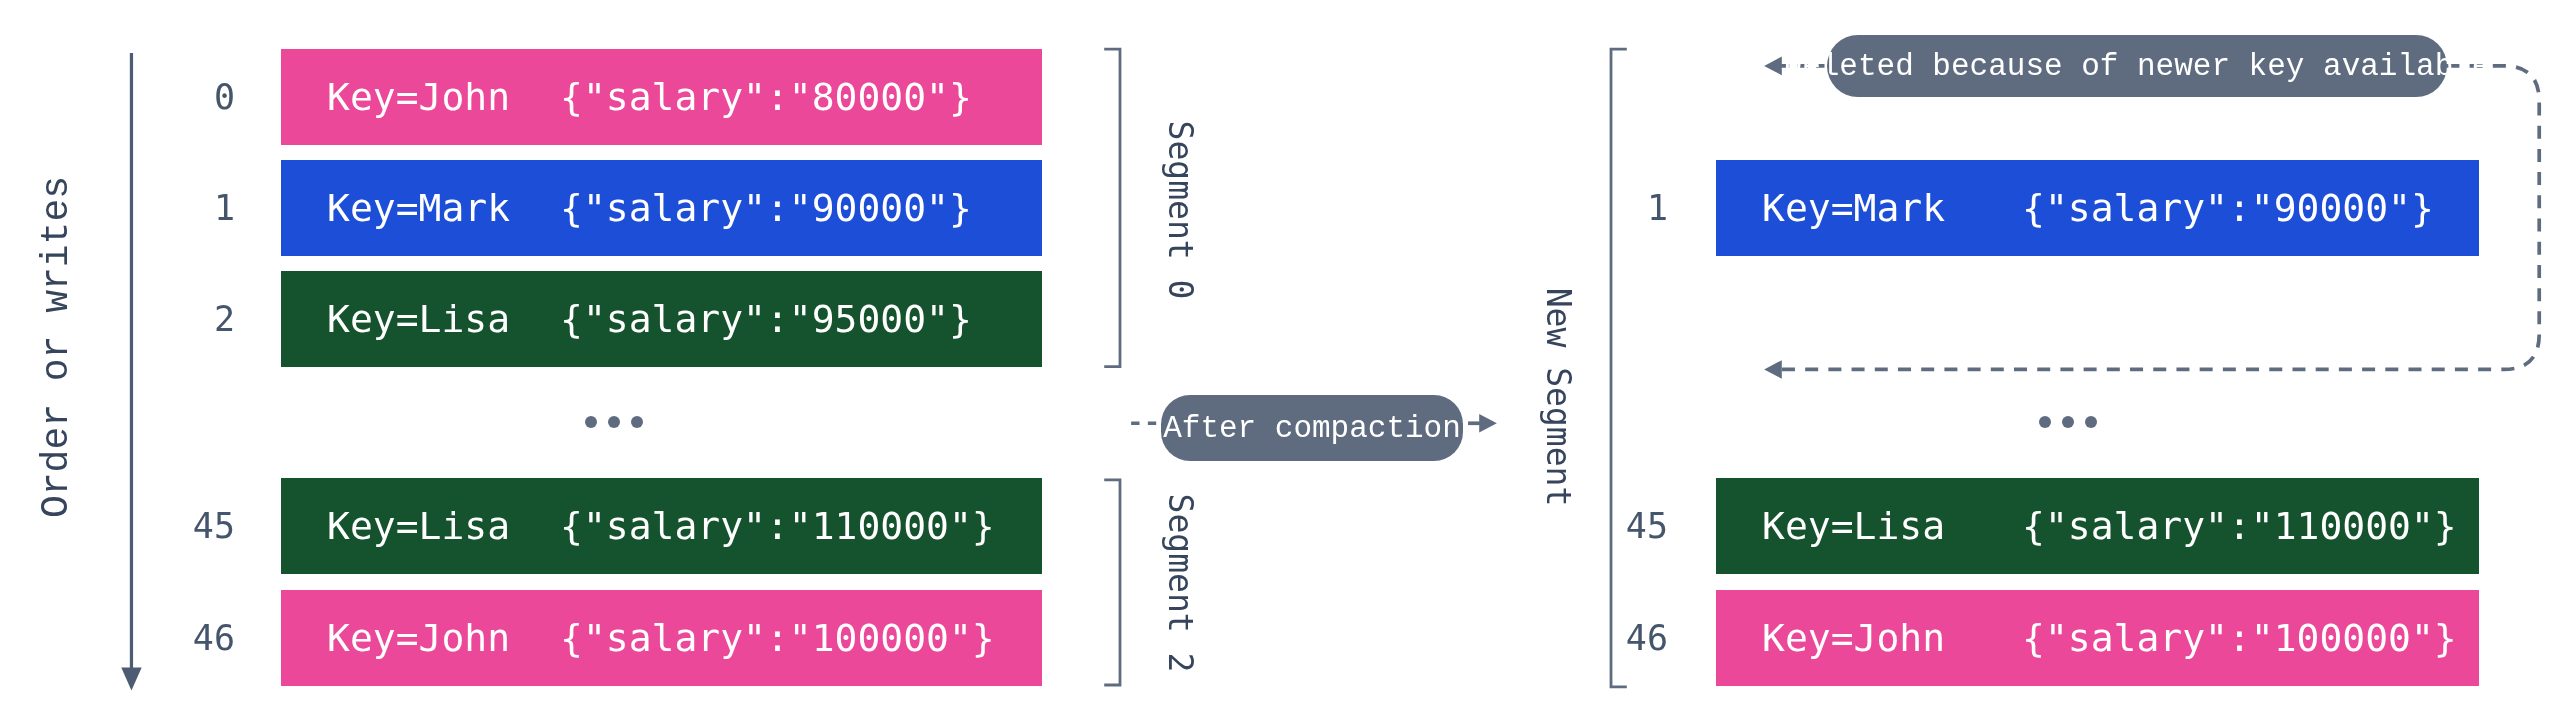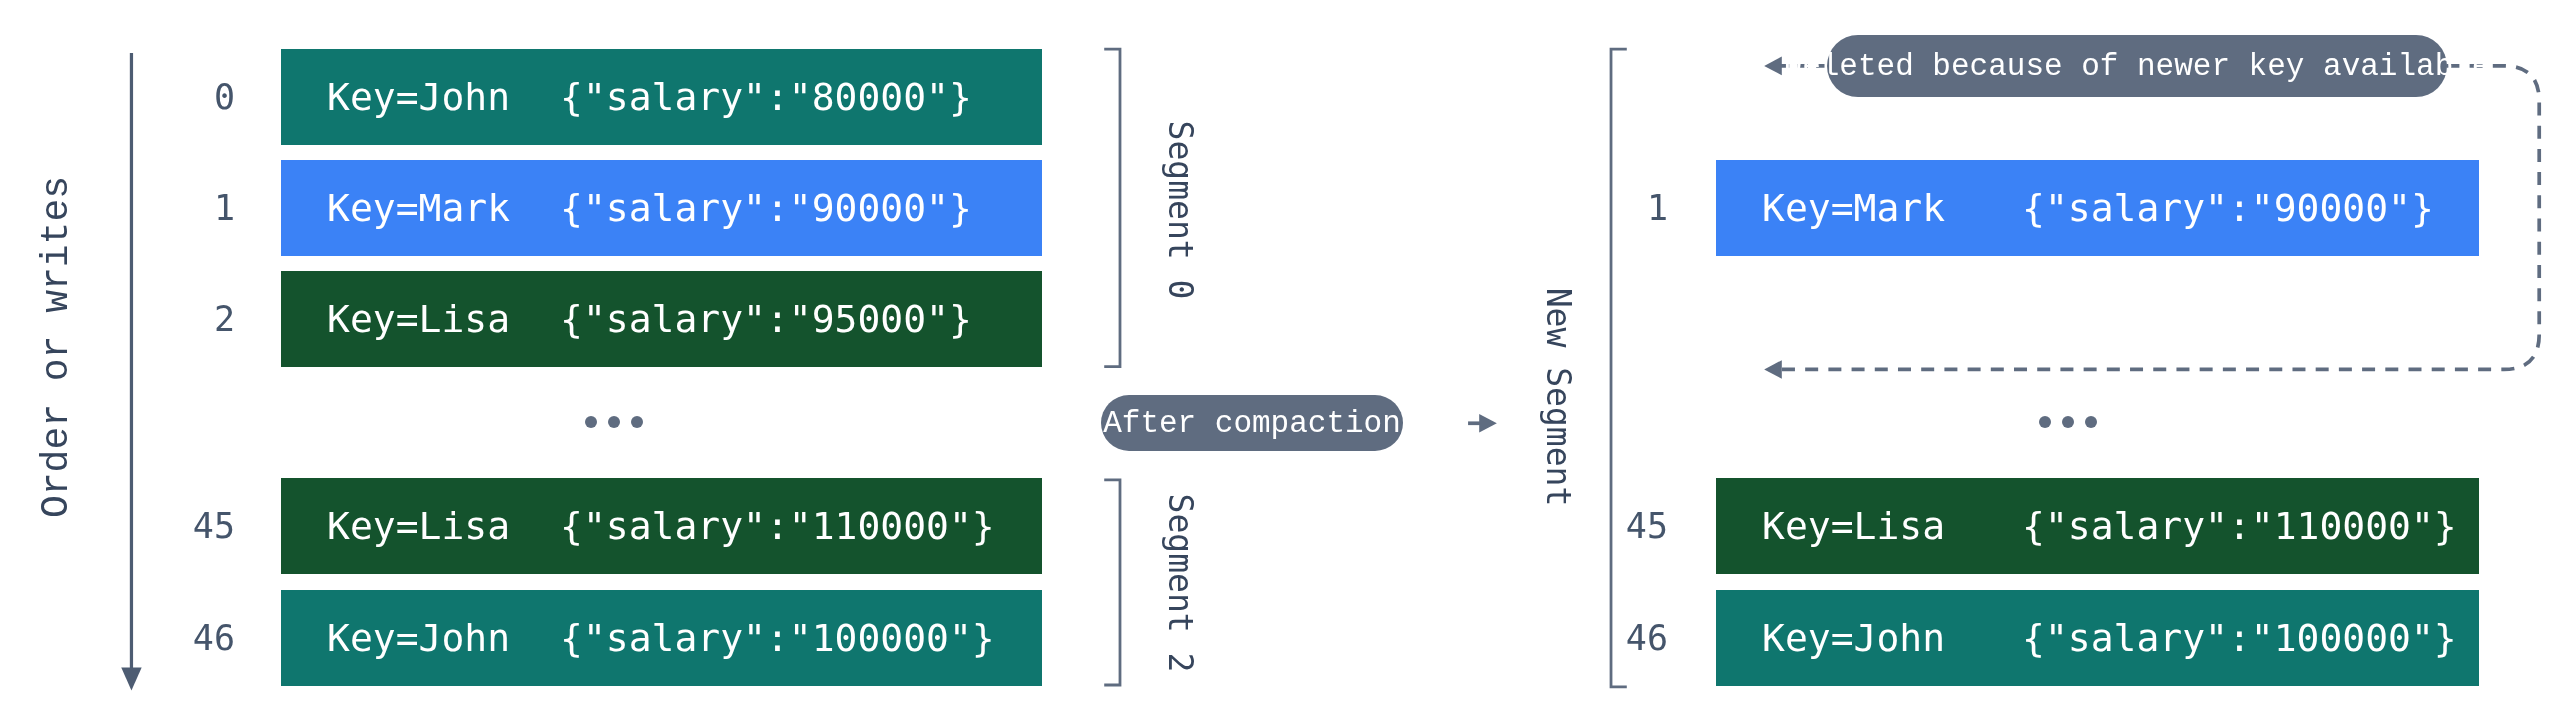--- a/index.html
+++ b/index.html
@@ -9,22 +9,22 @@
   }
   .art{position:absolute;left:0;top:0;}
 
   
   .bar{position:absolute;height:96px;color:#ffffff;font-size:38px;}
   .bar.left-col{left:281px;width:761px;}
   .bar.right-col{left:1716px;width:763px;}
   .bar .key{position:absolute;left:46px;top:50%;transform:translateY(-50%);white-space:pre;}
   .bar .val{position:absolute;left:279px;top:50%;transform:translateY(-50%);white-space:pre;}
   .bar.right-col .val{left:306px;}
-  [data-color="blue"]{background:#0f766e;}
-  [data-color="cyan"]{background:#3b82f6;}
+  [data-color="blue"]{background:#ec4899;}
+  [data-color="cyan"]{background:#1d4ed8;}
   [data-color="purple"]{background:#14532d;}
 
   
   .idx{position:absolute;width:114px;height:96px;line-height:96px;
        text-align:right;font-size:35px;color:#45556b;}
   .idx.left-col{left:121px;}
   .idx.right-col{left:1554px;}
 
   
   .vlabel{position:absolute;white-space:nowrap;color:#36455c;}
@@ -32,21 +32,21 @@
        font-size:38px;transform:translate(-50%,-50%) rotate(-90deg);}
   .seg-label{font-size:33px;transform:translate(-50%,-50%) rotate(90deg);}
   #seg0-label{left:1180px;top:210px;}
   #seg2-label{left:1180px;top:583px;}
   #newseg-label{left:1558px;top:397px;}
 
   
   .pill{position:absolute;background:#5f6c80;color:#ffffff;
         font-family:Liberation Mono, monospace;font-size:31px;
         display:flex;align-items:center;justify-content:center;white-space:nowrap;}
-  #after-pill{left:1101px;top:395px;width:302px;height:56px;border-radius:29px;}
+  #after-pill{left:1161px;top:395px;width:302px;height:66px;border-radius:29px;}
   #deleted-pill{left:1827px;top:35px;width:620px;height:62px;border-radius:32px;}
 
   
   .dots{position:absolute;display:flex;gap:11px;}
   .dot{width:12px;height:12px;border-radius:50%;background:#5f6c80;}
   #dots-left{left:585px;top:416px;}
   #dots-right{left:2039px;top:416px;}
 </style>
 </head>
 <body>

